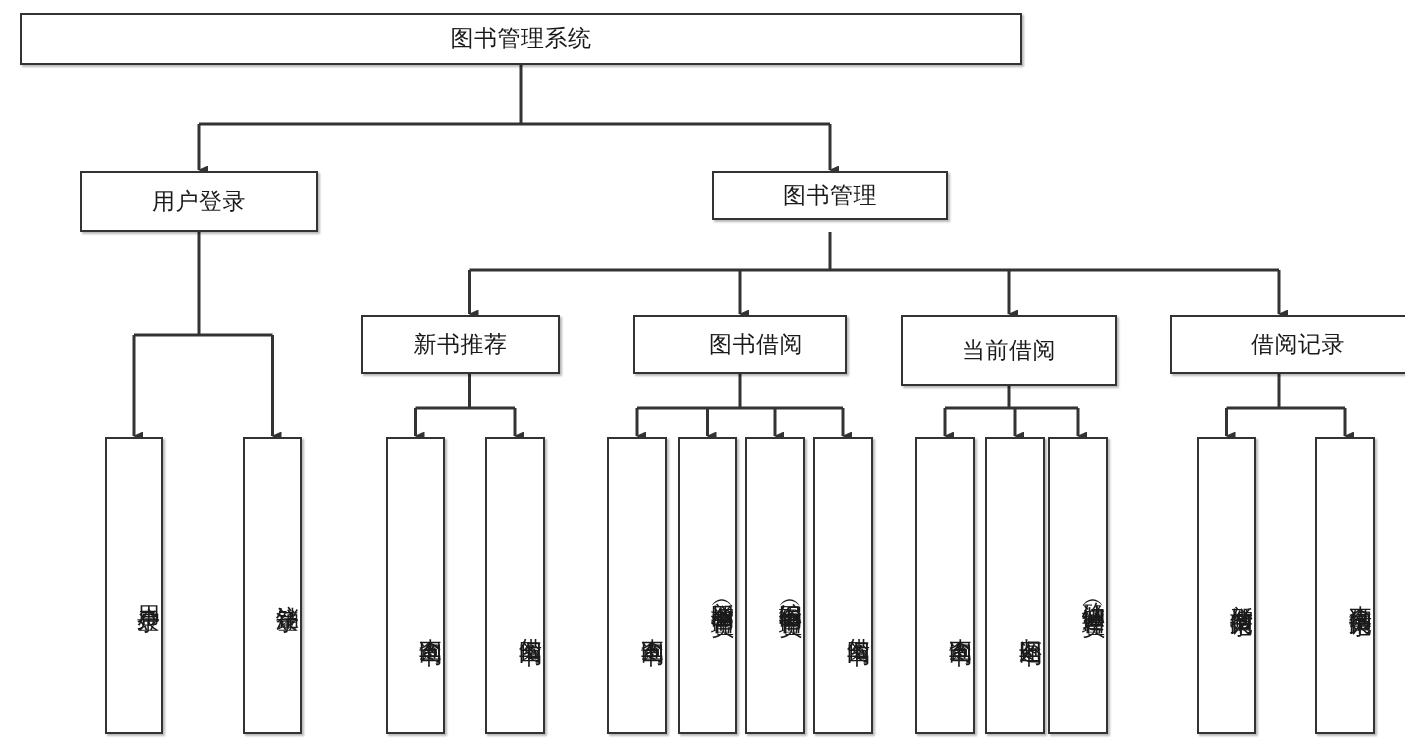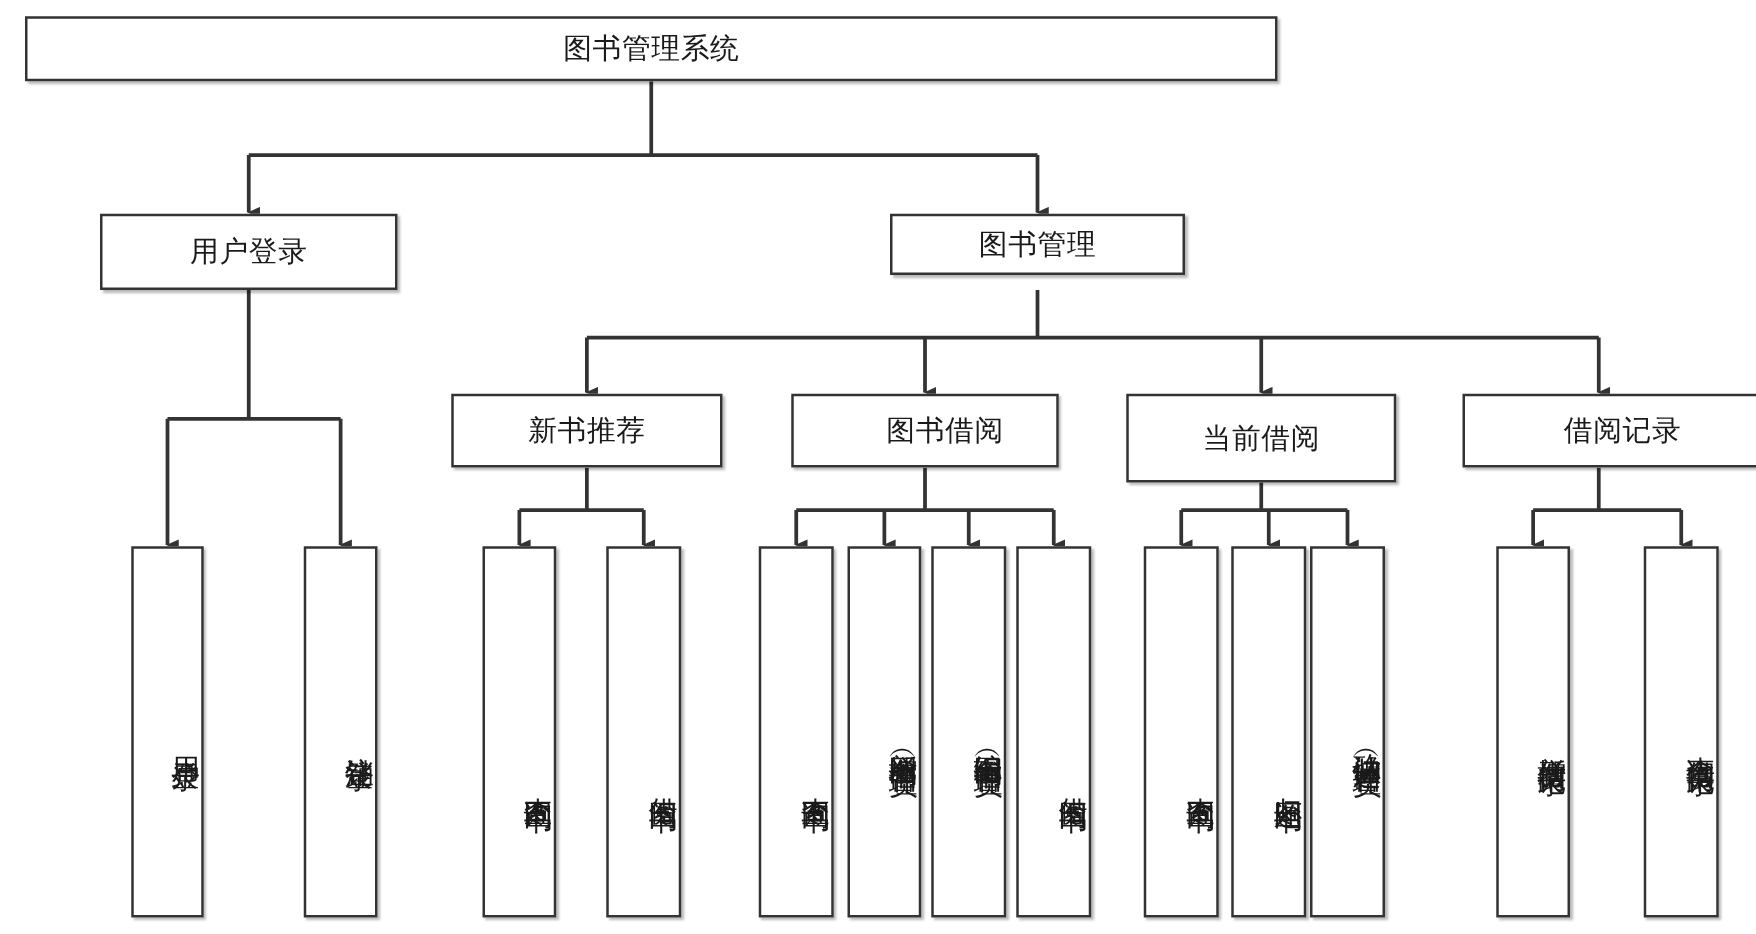--- a/index.html
+++ b/index.html
@@ -121,21 +121,21 @@
   <div id="node-layer">
       <div class="node horiz" style="left: 20px; top: 13px; width: 1002px; height: 52px;">
         <span class="node-label">图书管理系统</span>
       </div>
       <div class="node horiz" style="left: 80px; top: 171px; width: 238px; height: 61px;">
         <span class="node-label">用户登录</span>
       </div>
       <div class="node horiz" style="left: 712px; top: 171px; width: 236px; height: 49px;">
         <span class="node-label">图书管理</span>
       </div>
-      <div class="node horiz" style="left: 361px; top: 315px; width: 217px; height: 59px;">
+      <div class="node horiz" style="left: 361px; top: 315px; width: 199px; height: 59px;">
         <span class="node-label">新书推荐</span>
       </div>
       <div class="node horiz" style="left: 633px; top: 315px; width: 214px; height: 59px; padding-left: 32px;">
         <span class="node-label">图书借阅</span>
       </div>
       <div class="node horiz" style="left: 901px; top: 315px; width: 216px; height: 71px;">
         <span class="node-label">当前借阅</span>
       </div>
       <div class="node horiz" style="left: 1170px; top: 315px; width: 256px; height: 59px;">
         <span class="node-label">借阅记录</span>

